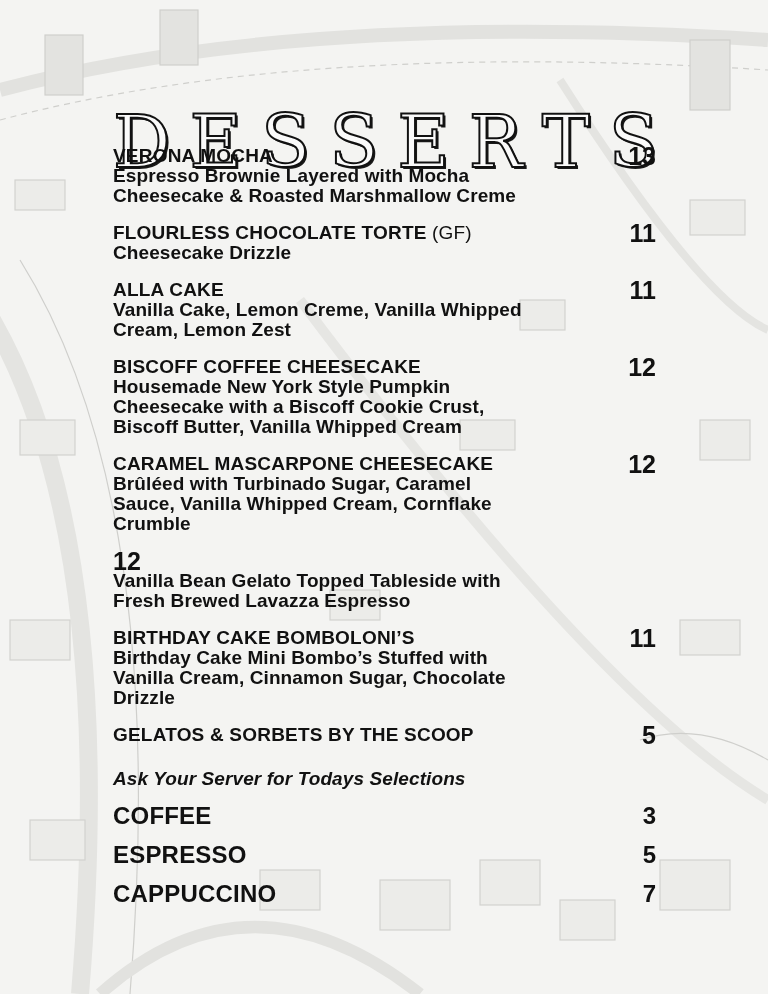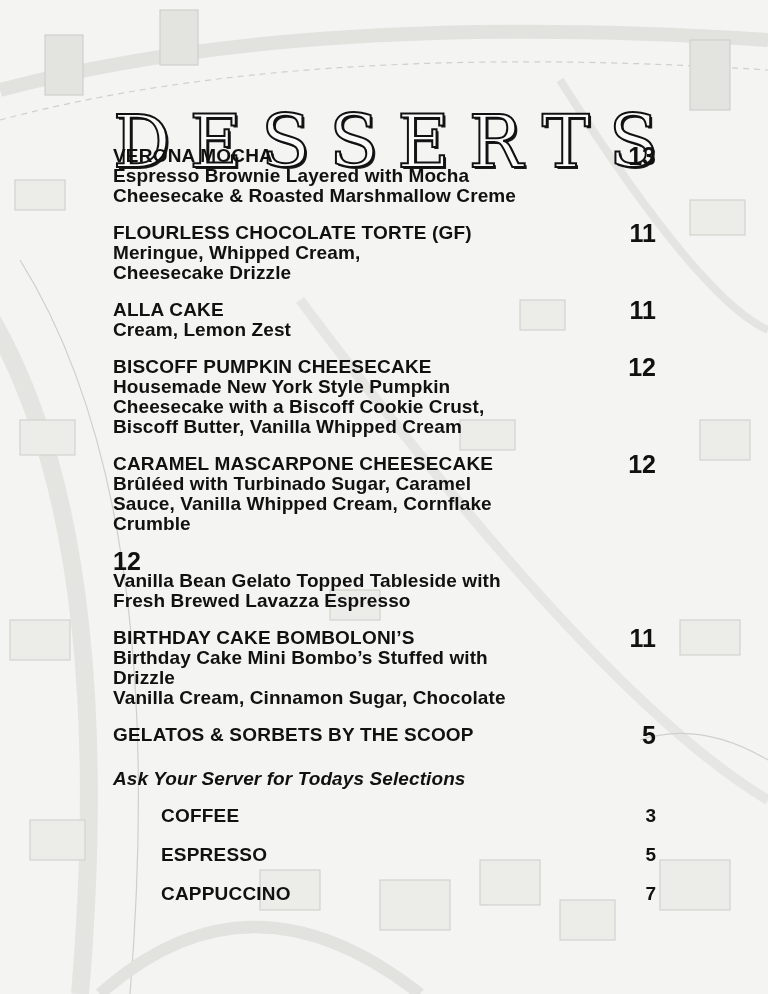--- a/index.html
+++ b/index.html
@@ -21,26 +21,26 @@
       -webkit-text-stroke: 2px #111;
       text-shadow: 2px 2px 0 #1a1a1a;
     }
     .title span { display: inline-block; }
     .menu { position: absolute; left: 113px; top: 146px; width: 543px; }
     .item { margin-bottom: 17px; }
     .row { display: flex; justify-content: space-between; align-items: center; }
     .name {
       font-weight: bold; font-size: 19px; line-height: 20px; letter-spacing: 0.2px;
     }
-    .name .tag { font-weight: bold; }
+    .name .tag { font-weight: normal; }
     .price { font-weight: bold; font-size: 25px; line-height: 20px; }
     .desc { font-size: 19px; line-height: 20px; font-weight: bold; letter-spacing: 0.1px; }
     .desc.italic { font-style: italic; margin-top: 24px; }
     .simple { margin-bottom: 19px; }
-    .simple .name, .simple .price { font-size: 19px; margin-left: 48px; }
+    .simple .name, .simple .price { font-size: 24px; }
   </style>
 </head>
 <body>
 
 <div class="bg">
   <svg viewBox="0 0 768 994" xmlns="http://www.w3.org/2000/svg">
     <g fill="none" stroke="#cfcfcc" stroke-width="1.2">
 
       <path d="M0 90 Q300 10 768 40" stroke-width="14" stroke="#e2e2df"></path>
       <path d="M0 120 Q300 40 768 70" stroke-dasharray="6 5"></path>
@@ -97,35 +97,35 @@
       </div>
       <div class="desc">Espresso Brownie Layered with Mocha</div>
       <div class="desc">Cheesecake &amp; Roasted Marshmallow Creme</div>
     </div>
 
     <div class="item">
       <div class="row">
         <span class="name"><span>FLOURLESS CHOCOLATE TORTE</span> <span class="tag">(GF)</span></span>
         <span class="price">11</span>
       </div>
-      <div class="desc">Meringue, Whipped Cream,</div>
       <div class="desc">Cheesecake Drizzle</div>
     </div>
 
     <div class="item">
       <div class="row">
         <span class="name">ALLA CAKE</span>
         <span class="price">11</span>
       </div>
+      <div class="desc">Vanilla Cake, Lemon Creme, Vanilla Whipped</div>
       <div class="desc">Cream, Lemon Zest</div>
     </div>
 
     <div class="item">
       <div class="row">
-        <span class="name">BISCOFF PUMPKIN CHEESECAKE</span>
+        <span class="name">BISCOFF COFFEE CHEESECAKE</span>
         <span class="price">12</span>
       </div>
       <div class="desc">Housemade New York Style Pumpkin</div>
       <div class="desc">Cheesecake with a Biscoff Cookie Crust,</div>
       <div class="desc">Biscoff Butter, Vanilla Whipped Cream</div>
     </div>
 
     <div class="item">
       <div class="row">
         <span class="name">CARAMEL MASCARPONE CHEESECAKE</span>
@@ -143,22 +143,22 @@
       <div class="desc">Vanilla Bean Gelato Topped Tableside with</div>
       <div class="desc">Fresh Brewed Lavazza Espresso</div>
     </div>
 
     <div class="item">
       <div class="row">
         <span class="name">BIRTHDAY CAKE BOMBOLONI’S</span>
         <span class="price">11</span>
       </div>
       <div class="desc">Birthday Cake Mini Bombo’s Stuffed with</div>
+      <div class="desc">Vanilla Cream, Cinnamon Sugar, Chocolate</div>
       <div class="desc">Drizzle</div>
-      <div class="desc">Vanilla Cream, Cinnamon Sugar, Chocolate</div>
     </div>
 
     <div class="item">
       <div class="row">
         <span class="name">GELATOS &amp; SORBETS BY THE SCOOP</span>
         <span class="price">5</span>
       </div>
       <div class="desc italic">Ask Your Server for Todays Selections</div>
     </div>
 

